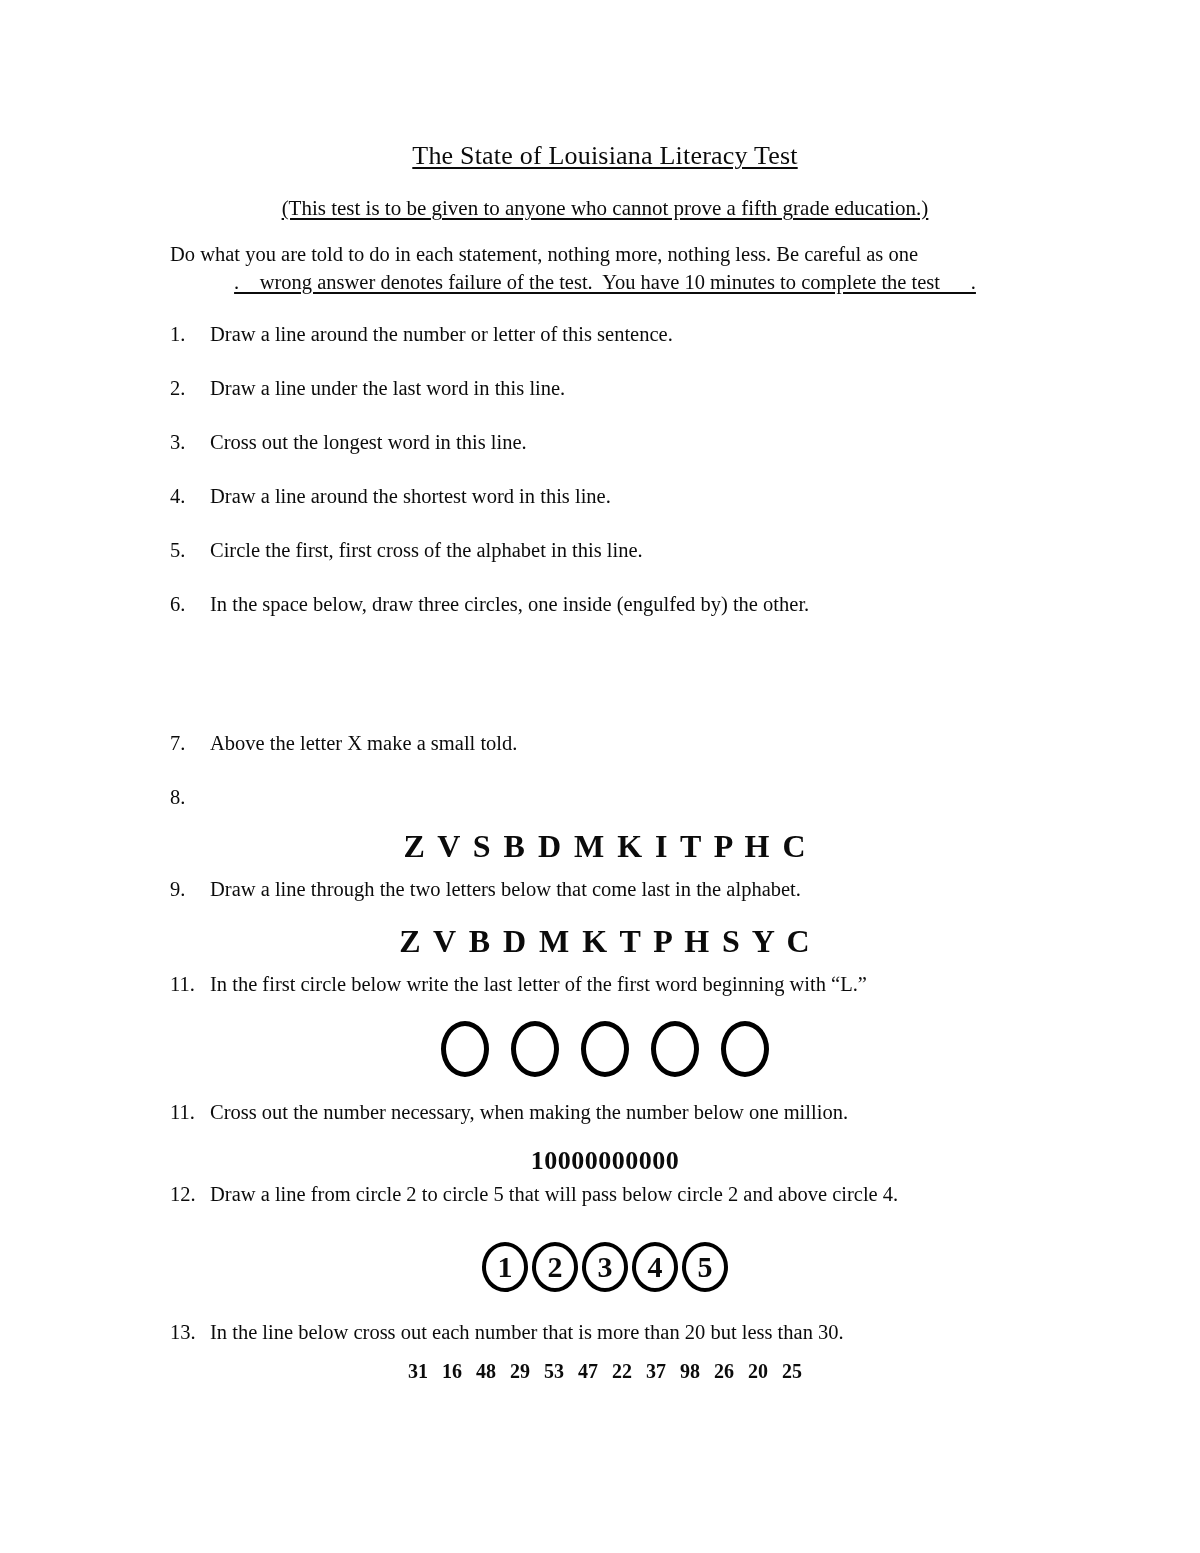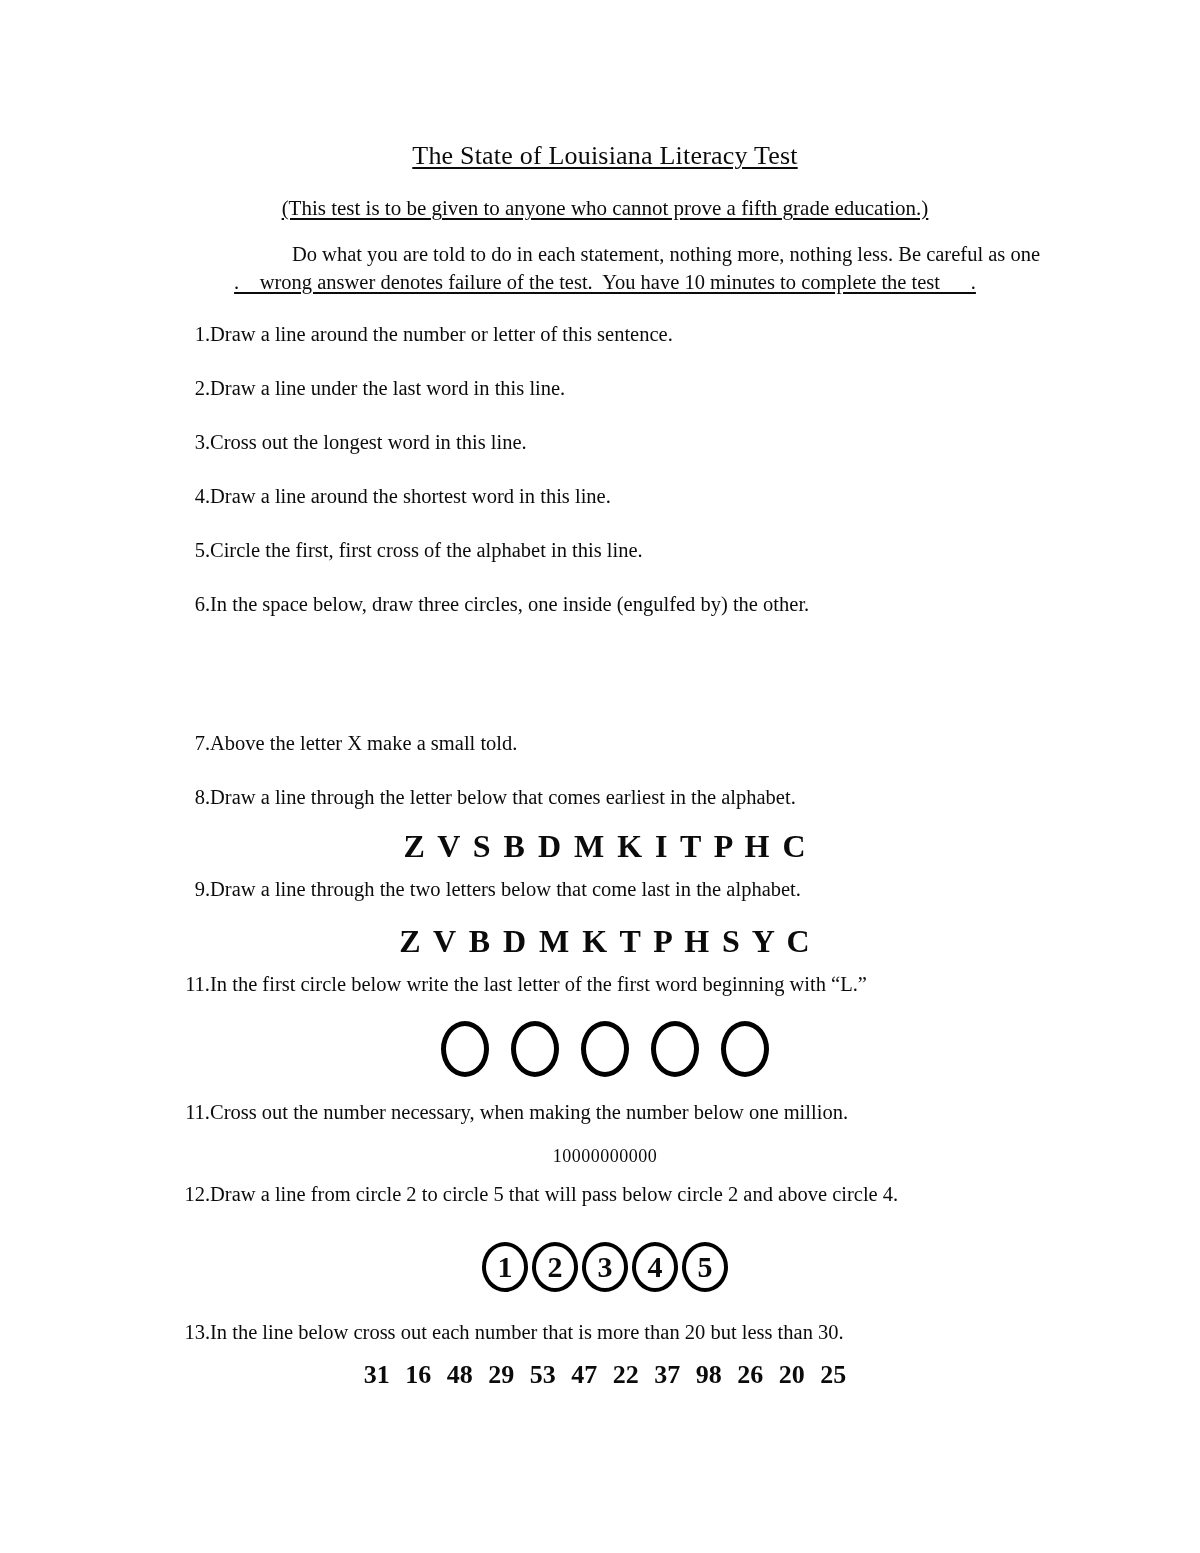--- a/index.html
+++ b/index.html
@@ -4,32 +4,32 @@
 <style>
   html,body { margin:0; padding:0; background:#ffffff; }
   .page {
     position:relative;
     width:1200px; height:1553px;
     background:#ffffff;
     color:#0b0b0b;
     font-family:"Liberation Serif", serif;
     overflow:hidden;
   }
-  .block { position:absolute; left:170px; width:870px;text-align:right; }
+  .block { position:absolute; left:170px; width:870px; }
   .center { text-align:center; }
   .u { text-decoration:underline; text-decoration-thickness:2px; text-underline-offset:3px; }
   .title { font-size:26px; letter-spacing:0.2px; }
   .subtitle { font-size:21px; }
   .para { font-size:20.5px; }
   .pre { white-space:pre; }
   .item { display:flex; font-size:20.5px; line-height:1.25; }
   .item .num { flex:0 0 40px; }
   .letters { font-size:32px; font-weight:bold; word-spacing:3px; letter-spacing:1px; }
-  .bignum { font-size:18px; font-weight:normal; letter-spacing:0.5px; }
-  .numrow { font-size:26px; font-weight:bold; word-spacing:9px; }
+  .bignum { font-size:26px; font-weight:bold; letter-spacing:0.5px; }
+  .numrow { font-size:20px; font-weight:bold; word-spacing:9px; }
   .circle {
     display:inline-block;
     width:38px; height:46px;
     border:5px solid #000;
     border-radius:50%;
     margin:0 11px;
     vertical-align:middle;
   }
   .cnum {
     display:inline-flex;
@@ -88,21 +88,20 @@
 
   <div class="drawing-space" style="top:628px"></div>
 
   <div class="block item" style="top:731px">
     <span class="num">7.</span>
     <span>Above the letter X make a small told.</span>
   </div>
 
   <div class="block item" style="top:785px">
     <span class="num">8.</span>
-    <span>Draw a line through the letter below that comes earliest in the alphabet.</span>
   </div>
 
   <div class="block center letters" style="top:828px">Z V S B D M K I T P H C</div>
 
   <div class="block item" style="top:877px">
     <span class="num">9.</span>
     <span>Draw a line through the two letters below that come last in the alphabet.</span>
   </div>
 
   <div class="block center letters" style="top:923px">Z V B D M K T P H S Y C</div>

